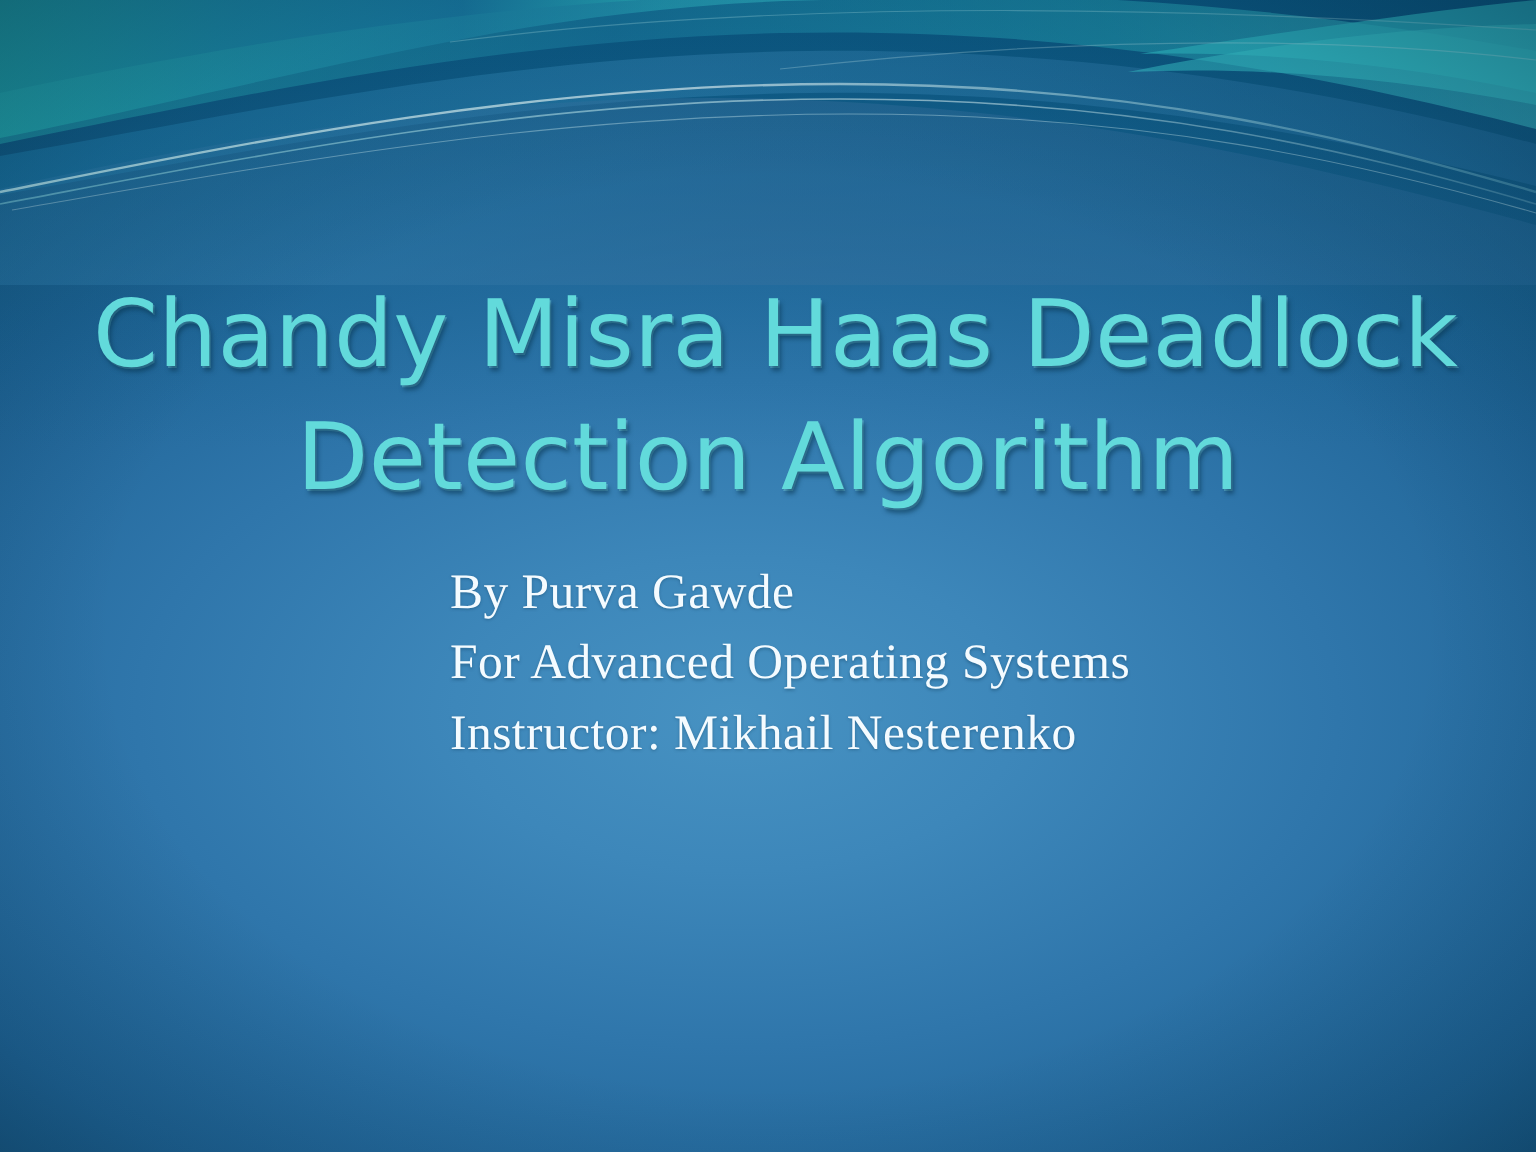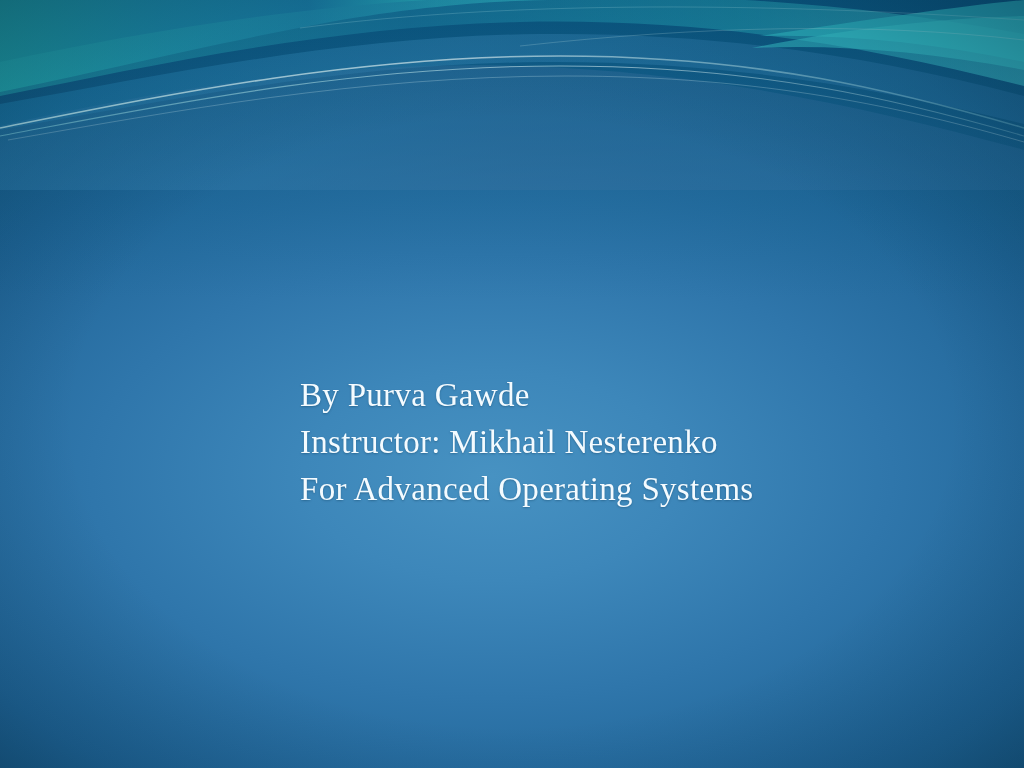--- a/index.html
+++ b/index.html
@@ -165,20 +165,24 @@
       <path d="M0,128 C160,96 350,56 560,56 C760,56 900,92 1024,128" fill="none" stroke="url(#gHair)" stroke-width="1.6"></path>
       <path d="M0,136 C160,106 350,66 560,66 C760,66 900,100 1024,136" fill="none" stroke="url(#gHair2)" stroke-width="1.1"></path>
       <path d="M8,140 C170,112 360,76 566,76 C764,76 906,108 1024,142" fill="none" stroke="#d8f4f7" stroke-width="0.7" opacity="0.40"></path>
       <path d="M300,28 C470,6 700,-2 1024,20" fill="none" stroke="#a9e6ec" stroke-width="0.8" opacity="0.35"></path>
       <path d="M520,46 C700,26 870,22 1024,40" fill="none" stroke="#cdf1f4" stroke-width="0.8" opacity="0.30"></path>
     </svg>
   </div>
 
   <div class="bg-vignette"></div>
 
+  <div class="title-block">
+    <div class="title-line">Chandy Misra Haas Deadlock</div>
+    <div class="title-line">Detection Algorithm</div>
+  </div>
 
   <div class="subtitle-block">
     <div class="subtitle-line">By Purva Gawde</div>
+    <div class="subtitle-line">For Advanced Operating Systems</div>
     <div class="subtitle-line">Instructor: Mikhail Nesterenko</div>
-    <div class="subtitle-line">For Advanced Operating Systems</div>
   </div>
 
 </div>
 
 </body></html>

